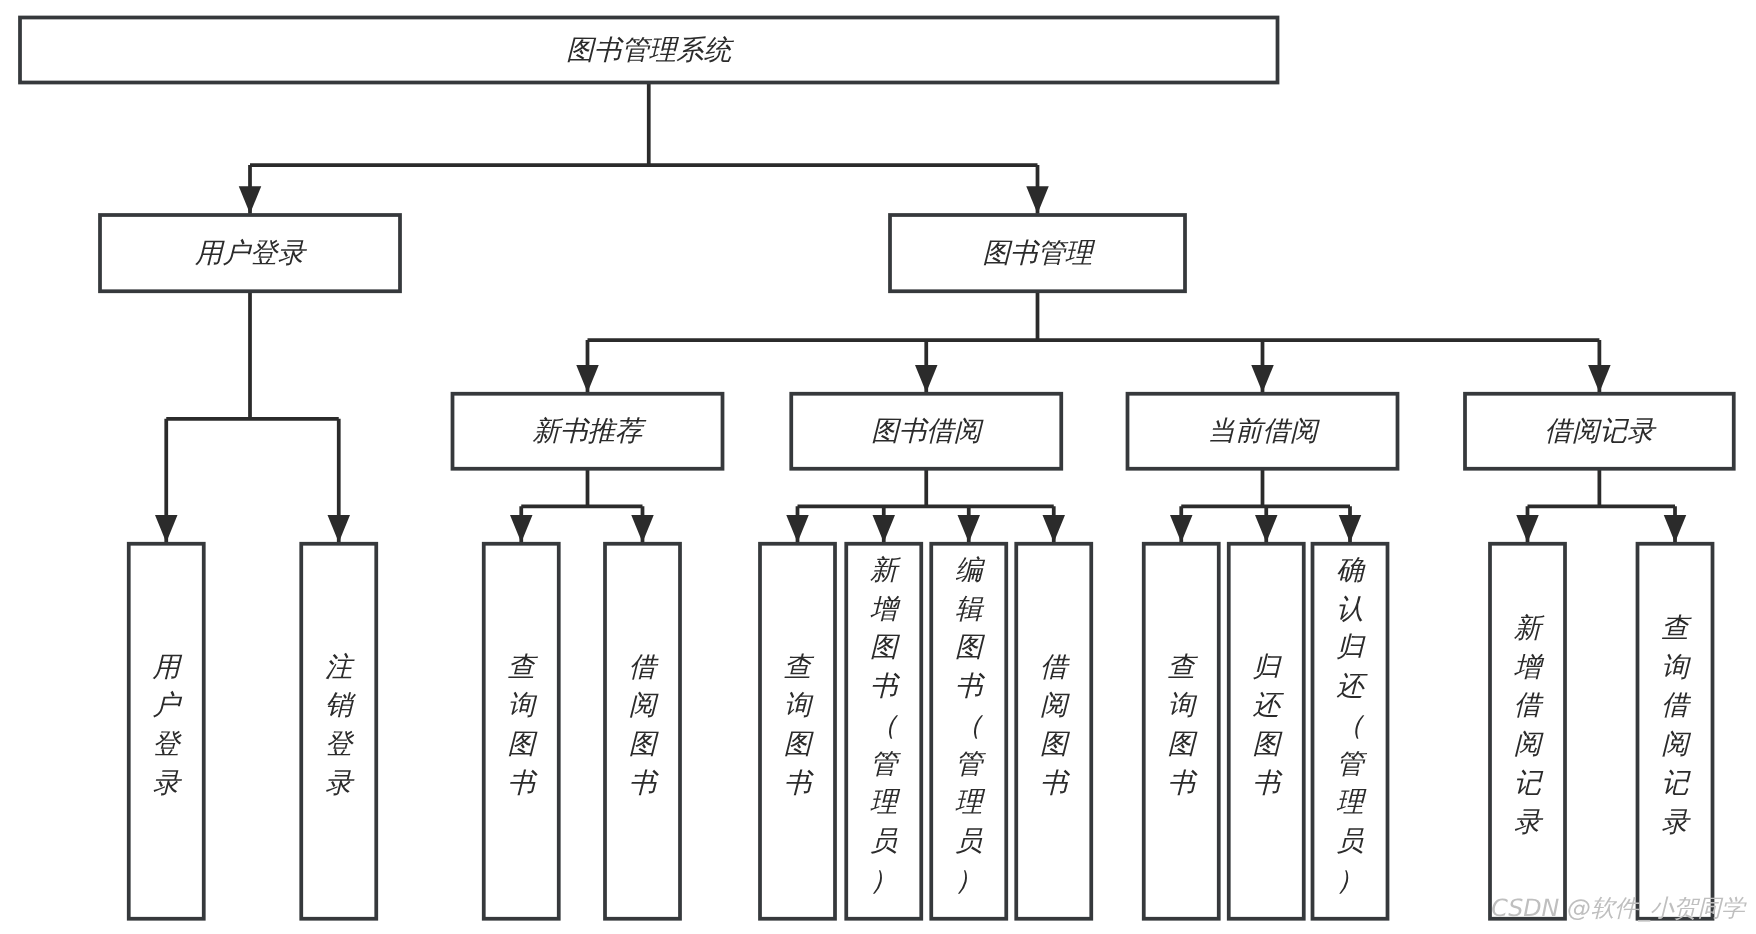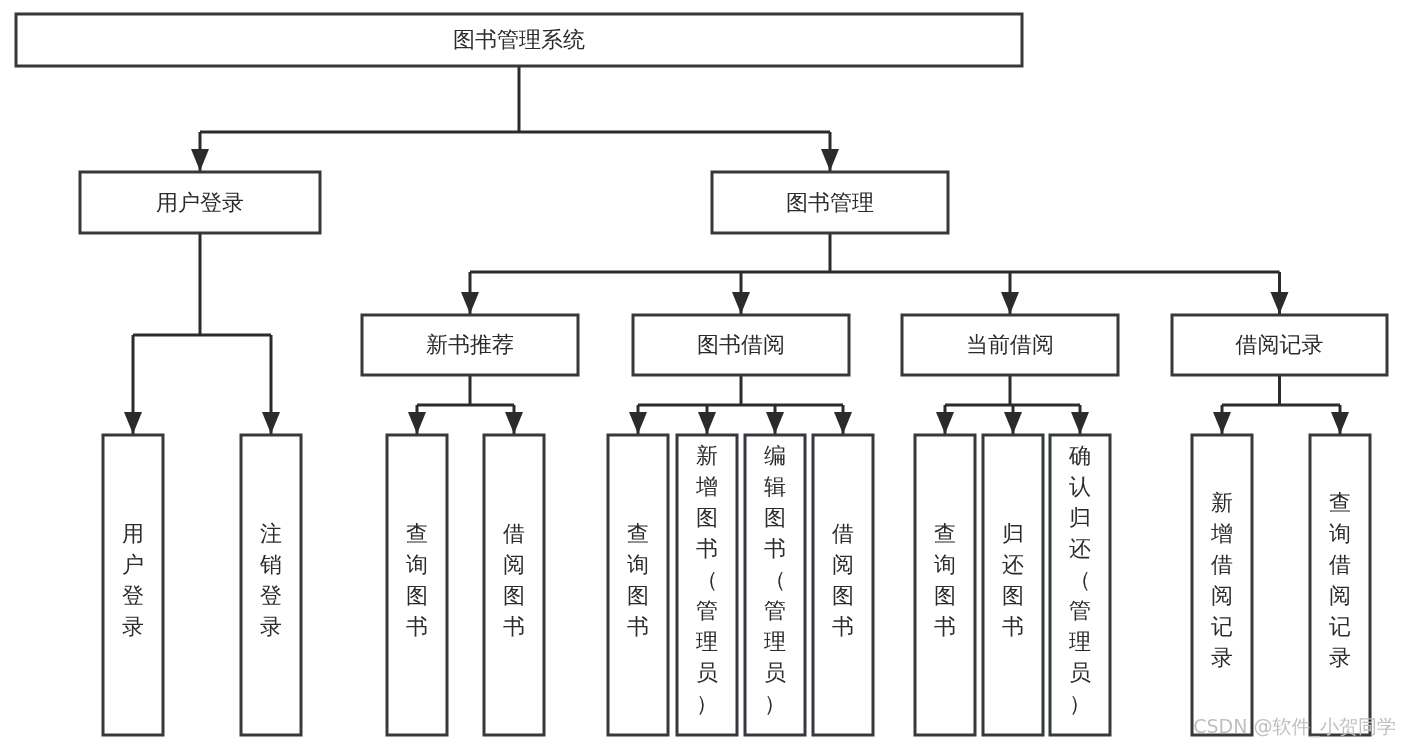--- a/index.html
+++ b/index.html
@@ -12,20 +12,21 @@
     height: 747px;
     font-family: "DejaVu Sans", "Liberation Sans", sans-serif;
     position: relative;
     overflow: hidden;
   }
   #diagram-root {
     position: absolute;
     left: 0; top: 0;
     width: 1317px;
     height: 747px;
+    font-style: italic;
   }
   .node-rect {
     fill: #ffffff;
     stroke: #36393c;
     stroke-width: 3;
   }
   .node-label {
     fill: #2b2b2b;
     font-family: "DejaVu Sans", "Liberation Sans", sans-serif;
     font-size: 22px;

